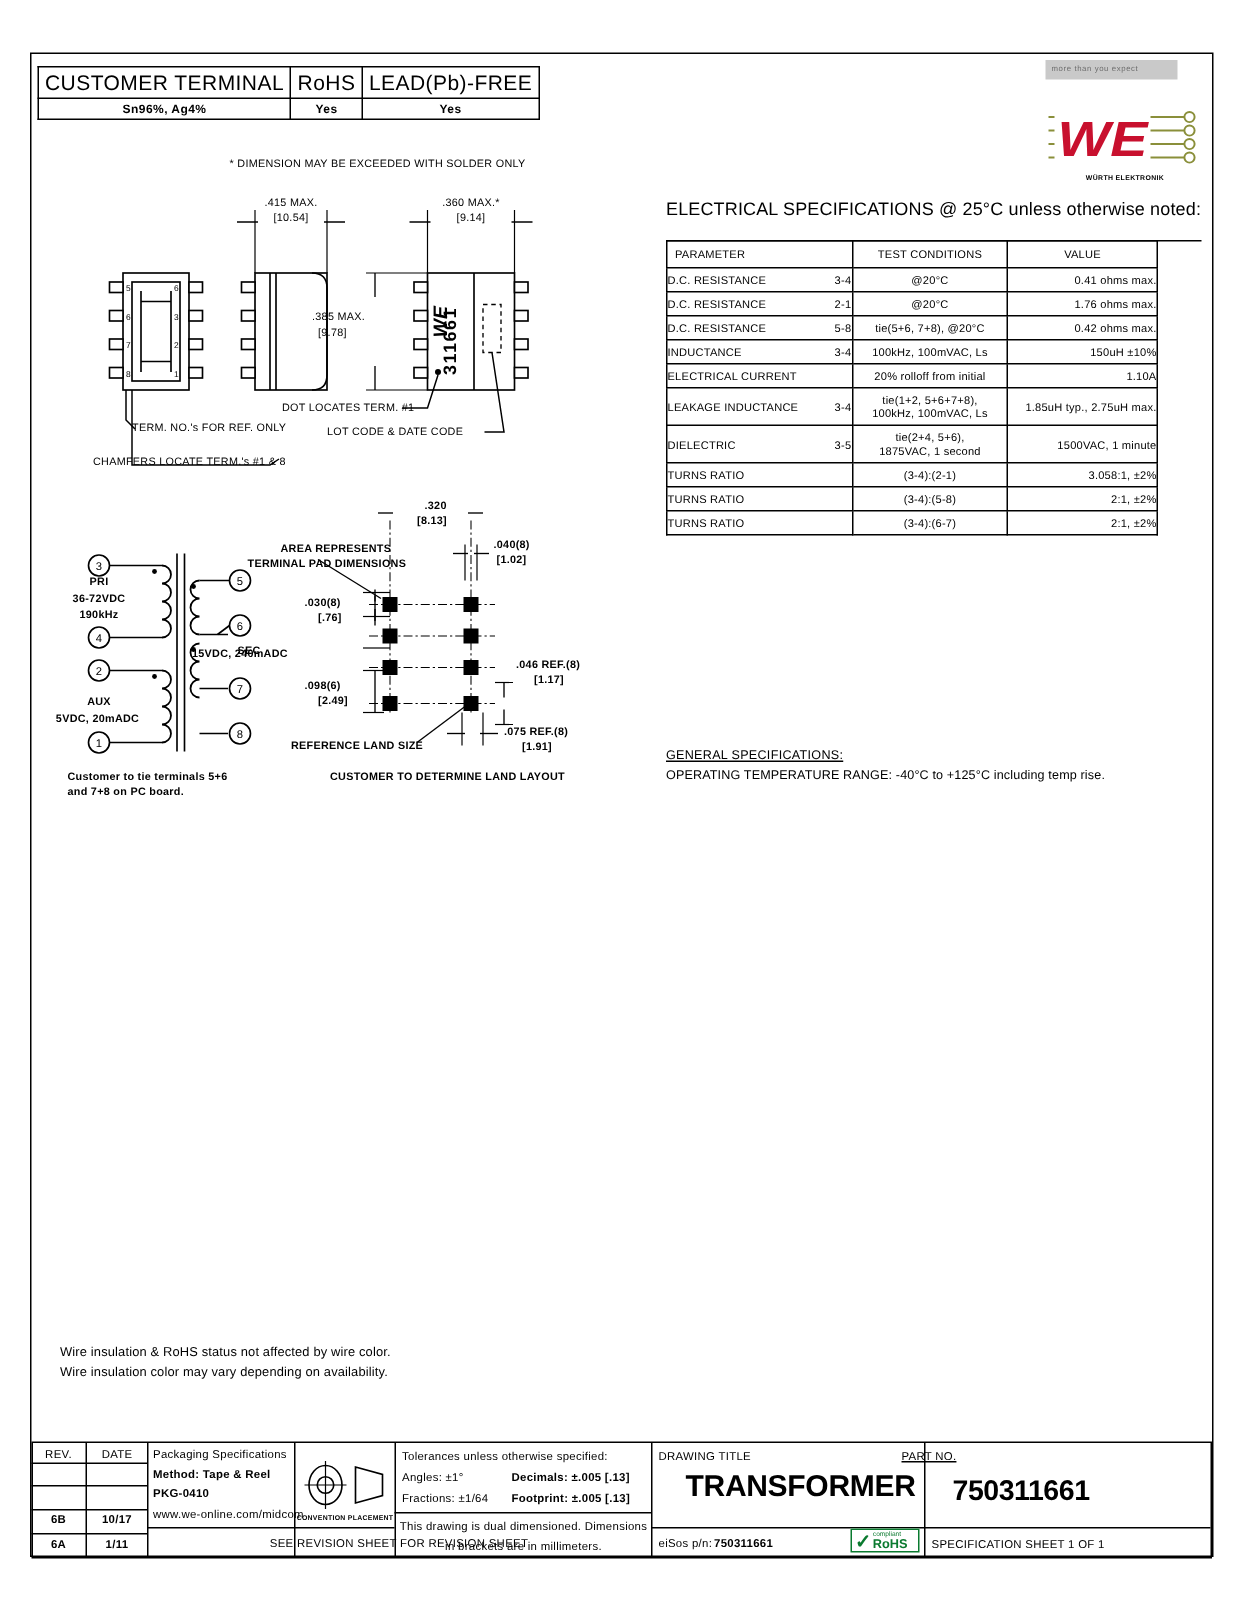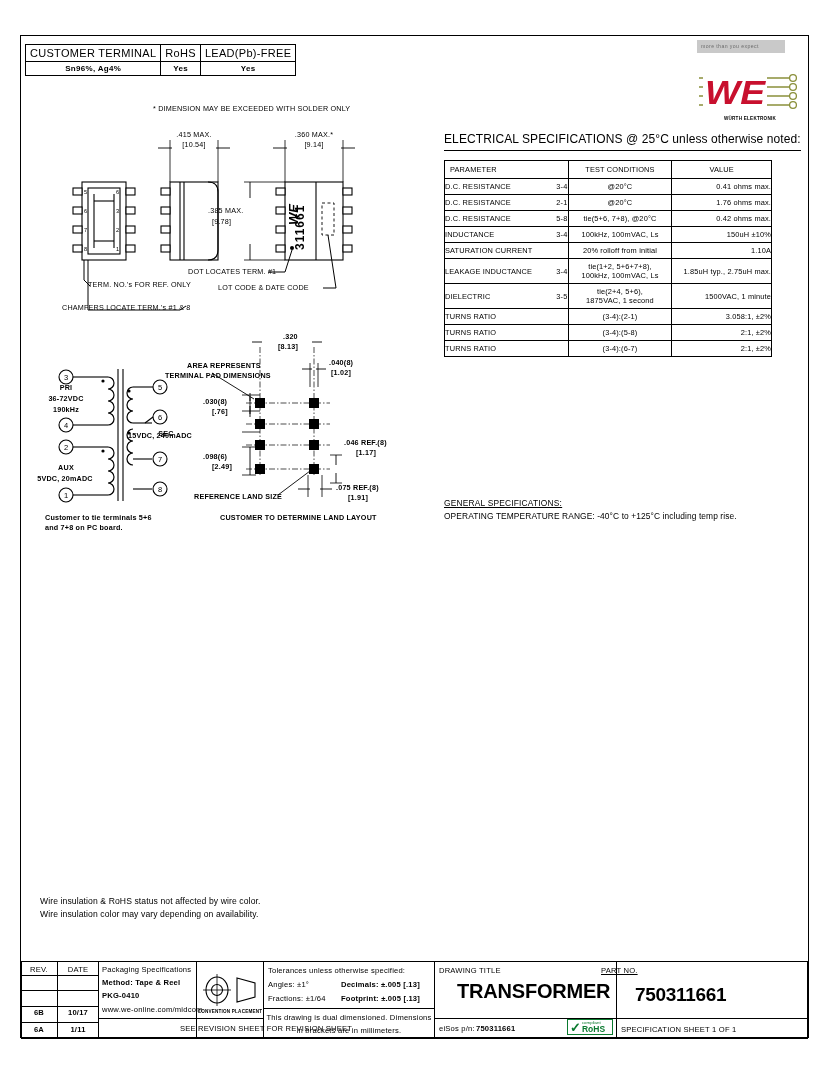--- a/index.html
+++ b/index.html
@@ -35,21 +35,21 @@
     border-collapse: collapse;
     font-size: 8px;
   }
   .cust-table td, .cust-table th {
     border: 1.1px solid #000;
     padding: 2px 4px;
     text-align: center;
     font-weight: normal;
     letter-spacing: .3px;
   }
-  .cust-table .hdr { font-size: 11px; }
+  .cust-table .hdr { font-size: 14px; }
   .cust-table .val { font-weight: bold; font-size: 8px; }
 
   
   .we-wrap { position: absolute; left: 697px; top: 40px; width: 106px; }
   .we-tag {
     height: 13px; width: 88px;
     background: #c9c9c9;
     position: relative;
     font-size: 5.2px;
     color: #6d6d6d;
@@ -69,21 +69,21 @@
     text-align: center; margin-top: 1px; font-weight: bold;
   }
   .lbl { font-size: 7.2px; letter-spacing: .2px; }
   .lbl-b { font-size: 7.2px; font-weight: bold; letter-spacing: .2px; }
 
   
   .es-head {
     position: absolute; left: 444px; top: 132px;
     font-size: 12px; letter-spacing: .1px;
     border-bottom: 1.2px solid #000;
-    padding-bottom: 4px;
+    padding-bottom: 14px;
   }
   
   .es-table {
     position: absolute; left: 444px; top: 160px;
     width: 328px;
     border-collapse: collapse;
     font-size: 7.4px;
   }
   .es-table td {
     border: 1.1px solid #000;
@@ -472,21 +472,21 @@
           <td class="c-param"><span>D.C. RESISTANCE</span><span class="pn">5-8</span></td>
           <td class="c-cond">tie(5+6, 7+8), @20°C</td>
           <td class="c-val">0.42 ohms max.</td>
         </tr>
     <tr>
           <td class="c-param"><span>INDUCTANCE</span><span class="pn">3-4</span></td>
           <td class="c-cond">100kHz, 100mVAC, Ls</td>
           <td class="c-val">150uH ±10%</td>
         </tr>
     <tr>
-          <td class="c-param"><span>SATURATION CURRENT</span><span class="pn"></span></td>
+          <td class="c-param"><span>ELECTRICAL CURRENT</span><span class="pn"></span></td>
           <td class="c-cond">20% rolloff from initial</td>
           <td class="c-val">1.10A</td>
         </tr>
     <tr>
           <td class="c-param"><span>LEAKAGE INDUCTANCE</span><span class="pn">3-4</span></td>
           <td class="c-cond" style="white-space:pre-line">tie(1+2, 5+6+7+8),
 100kHz, 100mVAC, Ls</td>
           <td class="c-val">1.85uH typ., 2.75uH max.</td>
         </tr>
     <tr>

